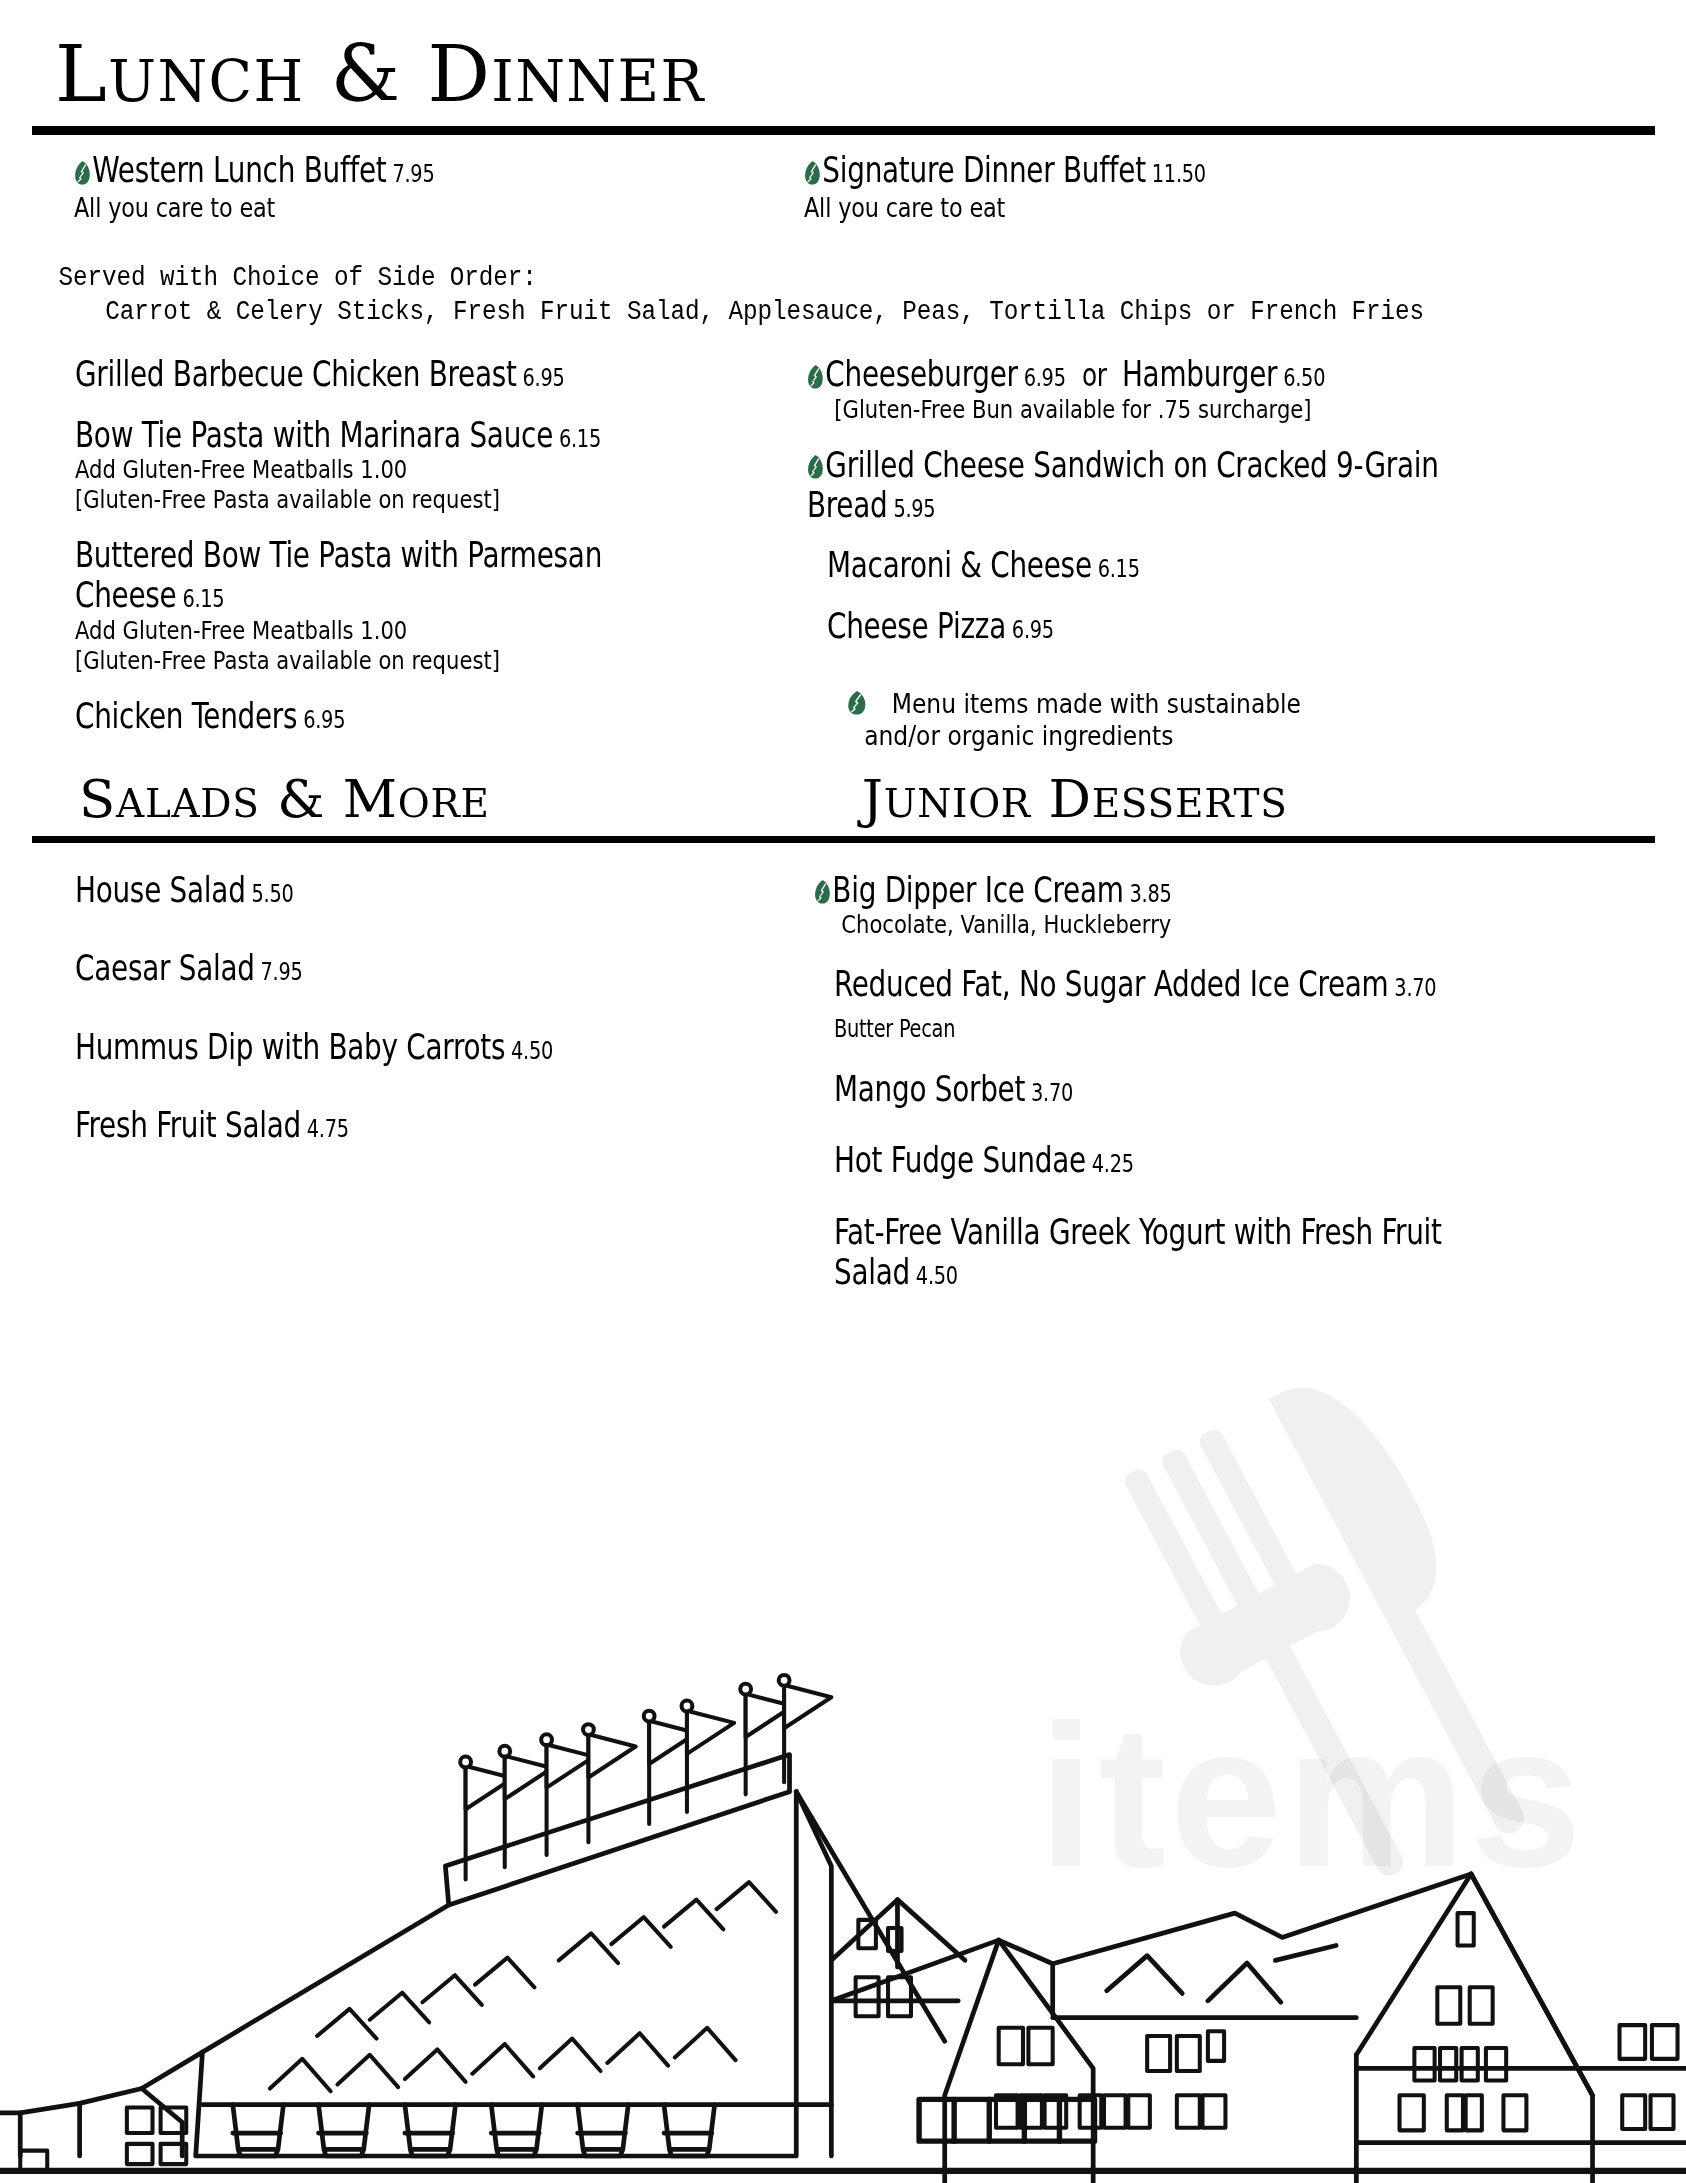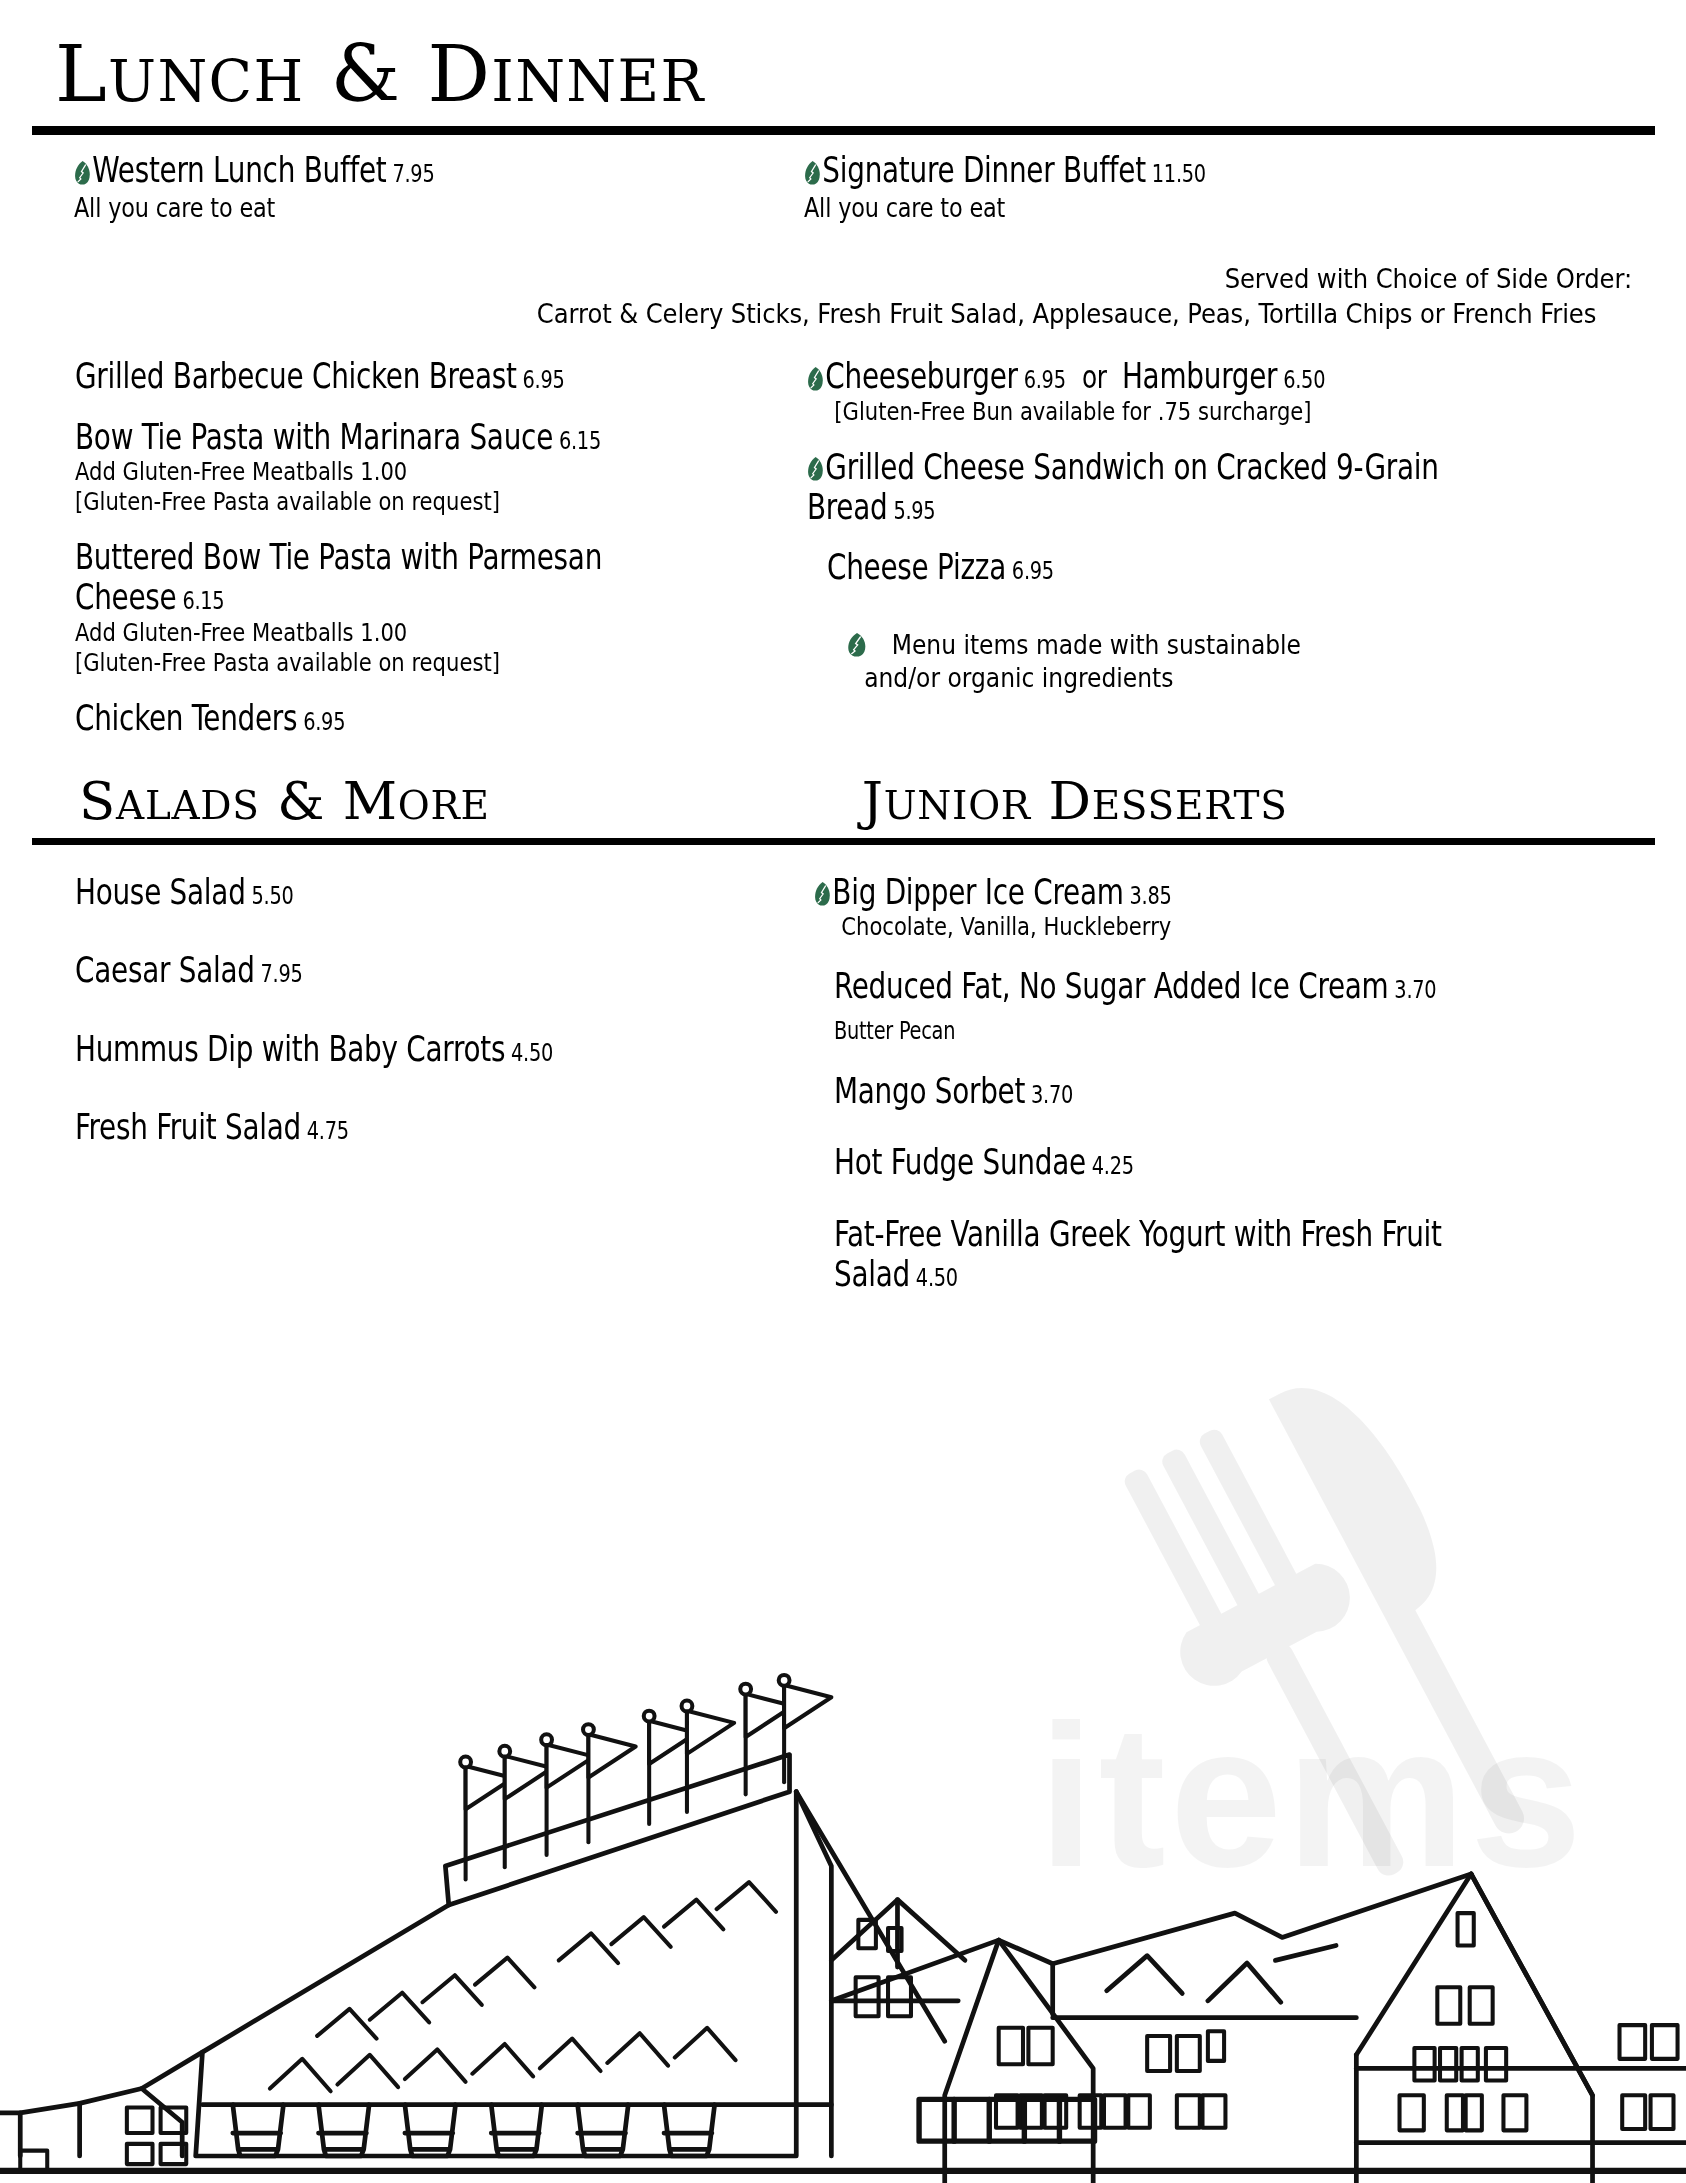--- a/index.html
+++ b/index.html
@@ -82,22 +82,23 @@
   .leaf {
     display: inline-block;
     width: 20px; height: 26px;
     vertical-align: -3.4px;
     margin-right: 1.3px;
   }
   .leaf svg { display: block; width: 20px; height: 26px; }
 
   
   .servedwith {
-    text-align: right;
+    text-align: left;
     padding: 39px 0 27px 0;
+    font-family: Liberation Mono, monospace;
   }
   .servedwith .l1 { font-size: 27px; letter-spacing: -0.1px; transform: scaleX(.9); display:inline-block;}
   .servedwith .l2 { font-size: 27px; letter-spacing: -0.1px; transform: scaleX(.9); display:inline-block; margin-top: 4px;}
 
   
   .block { margin-bottom: 20px; }
   .block .name { font-size: 36px; }
   .block .note { font-size: 24px; line-height: 1.25; transform: scaleX(.88); transform-origin:left center; }
 
   .ind { padding-left: 20px; }
@@ -232,20 +233,23 @@
             <span class="leaf">
               <svg viewBox="0 0 30 38">
                   <path d="M15 1 C26 7 30 19 26 29 C22 38 9 39 4 31 C-1 23 3 8 15 1 Z" fill="#2c6b4b"></path>
                   <path d="M20 7 L13 17 L16 19 L10 26 L12 28 L7 32" stroke="#fff" stroke-width="2" fill="none" stroke-linecap="round"></path>
                 </svg>
             </span><span>Grilled Cheese Sandwich on Cracked 9-Grain Bread</span><span class="price"> <span>5.95</span></span>
           </div>
         </div>
 
 
+        <div class="block ind">
+          <div class="name"><span>Macaroni &amp; Cheese</span><span class="price"> <span>6.15</span></span></div>
+        </div>
 
         <div class="block ind">
           <div class="name"><span>Cheese Pizza</span><span class="price"> <span>6.95</span></span></div>
         </div>
 
         <div class="sustain">
           <div><span class="leaf">
             <svg viewBox="0 0 30 38">
                   <path d="M15 1 C26 7 30 19 26 29 C22 38 9 39 4 31 C-1 23 3 8 15 1 Z" fill="#2c6b4b"></path>
                   <path d="M20 7 L13 17 L16 19 L10 26 L12 28 L7 32" stroke="#fff" stroke-width="2" fill="none" stroke-linecap="round"></path>

